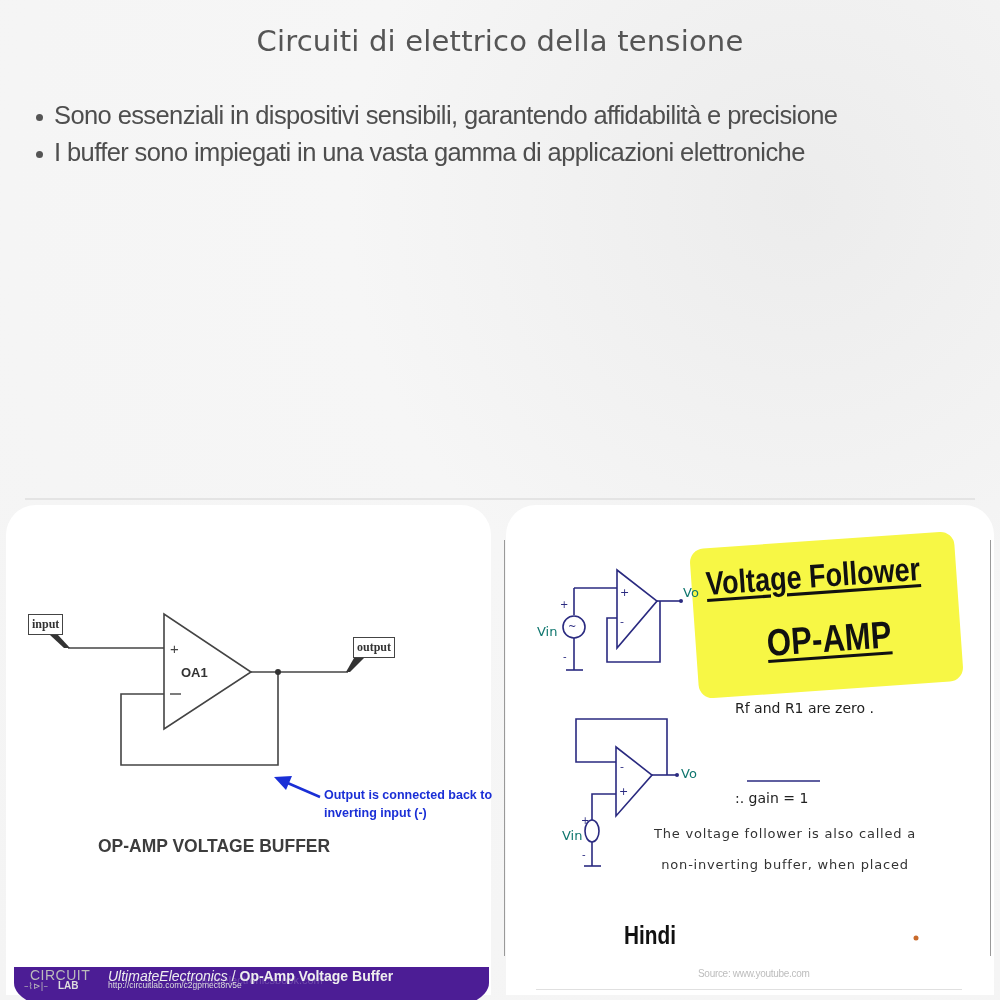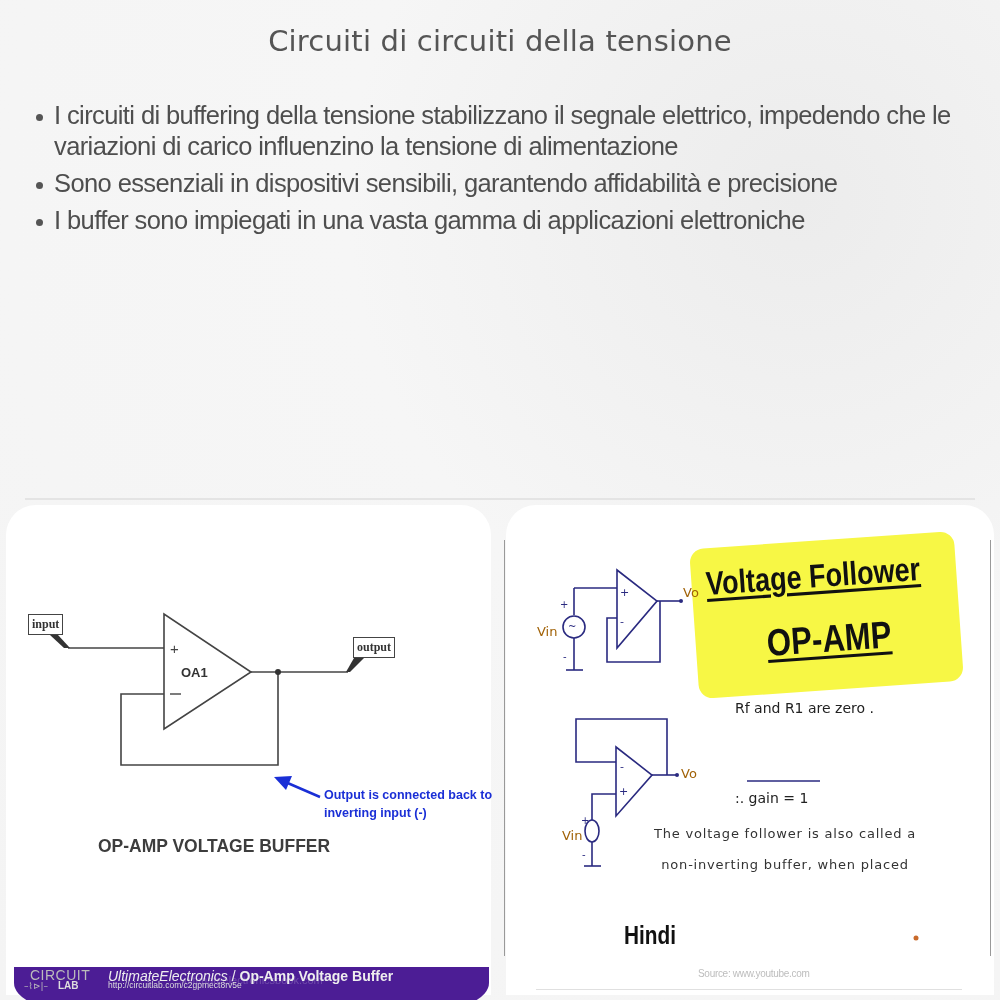--- a/index.html
+++ b/index.html
@@ -76,37 +76,36 @@
     white-space: nowrap;
   }
   .yb-line2 {
     position: absolute; left: 767px; top: 622px; font-family: "Liberation Sans", sans-serif;
     font-weight: bold; font-size: 38px; color: #111; transform: rotate(-4deg) scaleX(0.82);
     transform-origin: left; text-decoration: underline; text-decoration-thickness: 3px; text-underline-offset: 4px;
     white-space: nowrap;
   }
   .hand { position: absolute; font-family: "DejaVu Sans", sans-serif; color: #222; font-size: 14px; }
   .hand.note-lines { line-height: 31px; font-size: 13px; color: #333; letter-spacing: 0.8px; }
-  .vo { position: absolute; font-family: "DejaVu Sans", sans-serif; color: #a16207; font-size: 13px; }
+  .vo { position: absolute; font-family: "DejaVu Sans", sans-serif; color: #0f766e; font-size: 13px; }
   .hindi {
     position: absolute; left: 624px; top: 920px; font-family: "Liberation Sans", sans-serif;
     font-weight: bold; font-size: 26px; color: #111; transform: scaleX(0.8); transform-origin: left;
   }
   .source { position: absolute; left: 698px; top: 968px; font-size: 10px; color: #bdbdbd; font-family: "Liberation Sans", sans-serif; letter-spacing: -0.3px; }
   .right-border-l { position: absolute; left: 504px; top: 540px; width: 1px; height: 416px; background: #999; }
   .right-border-r { position: absolute; left: 990px; top: 540px; width: 1px; height: 416px; background: #999; }
   .bottom-rule { position: absolute; left: 536px; top: 989px; width: 426px; height: 1px; background: #e0e0e0; }
 </style>
 </head>
 <body>
 
-<div class="title">Circuiti di circuiti della tensione</div>
+<div class="title">Circuiti di elettrico della tensione</div>
 
 <ul class="bullets">
-  <li>I circuiti di buffering della tensione stabilizzano il segnale elettrico, impedendo che le variazioni di carico influenzino la tensione di alimentazione</li>
   <li>Sono essenziali in dispositivi sensibili, garantendo affidabilità e precisione</li>
   <li>I buffer sono impiegati in una vasta gamma di applicazioni elettroniche</li>
 </ul>
 
 <div class="divider"></div>
 
 <div class="panel panel-left"></div>
 
 <svg width="1000" height="1000" style="position:absolute;left:0;top:0;">
   <g stroke="#444" stroke-width="1.6" fill="none">

